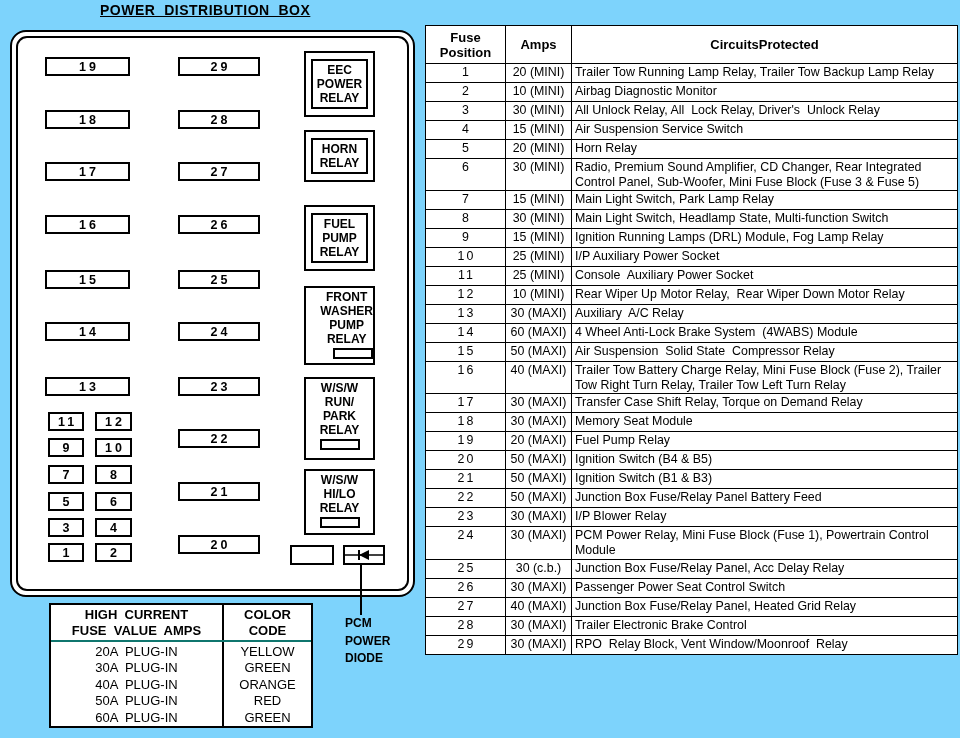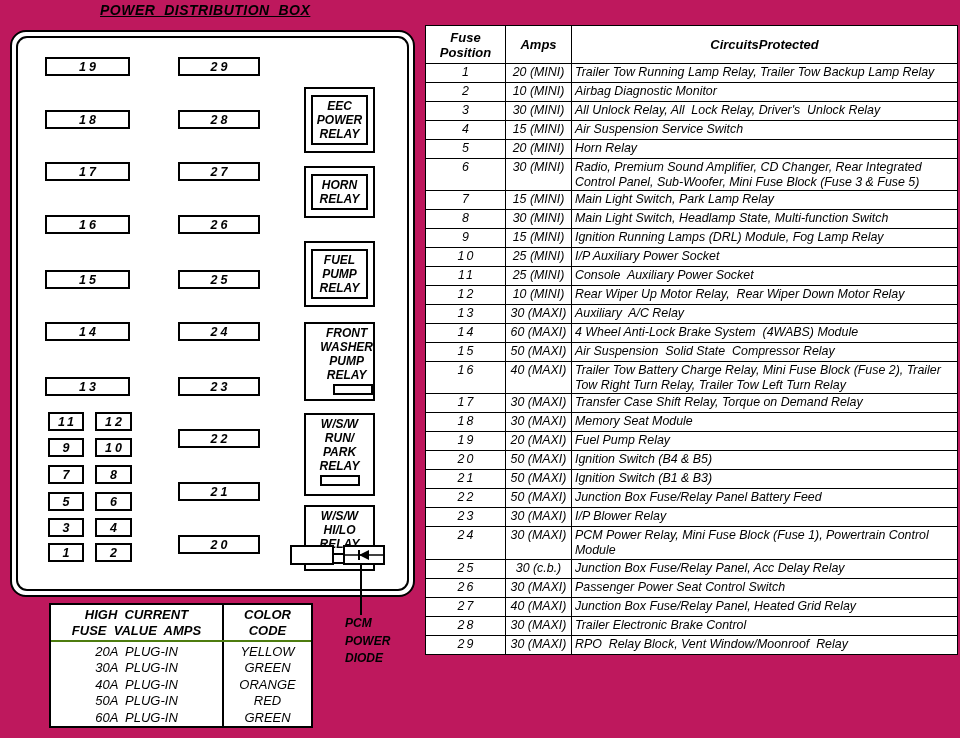--- a/index.html
+++ b/index.html
@@ -2,21 +2,21 @@
 <html><head>
 <meta charset="utf-8">
 <style>
   * { margin:0; padding:0; box-sizing:border-box; }
   html,body { background:#fff; }
   body {
     width:960px; height:738px;
     font-family:"Liberation Sans","DejaVu Sans",sans-serif;
     color:#000;
   }
-  #stage { position:relative; width:960px; height:738px; background:#be185d; overflow:hidden;font-style:italic; }
+  #stage { position:relative; width:960px; height:738px; background:#7dd3fc; overflow:hidden; }
 
   
   .title {
     position:absolute; left:100px; top:2px;
     font-size:14px; font-weight:bold; letter-spacing:.5px;
     text-decoration:underline; white-space:pre;
   }
   .pdb {
     position:absolute; left:10px; top:30px; width:405px; height:567px;
     border:2px solid #000; border-radius:16px; background:#fff;
@@ -25,21 +25,21 @@
     position:absolute; left:4px; top:4px; right:4px; bottom:4px;
     border:2px solid #000; border-radius:11px;
   }
   .fusebox {
     position:absolute; border:2px solid #000; background:#fff;
     display:flex; align-items:center; justify-content:center;
     font-weight:bold; font-size:12.5px; letter-spacing:3px; text-indent:3px;
   }
   .relay {
     position:absolute; left:302px; width:71px;
-    border:2px solid #000; background:#fff;margin-top:36px;
+    border:2px solid #000; background:#fff;
   }
   .relay-label {
     font-weight:bold; font-size:12px; line-height:14px;
     text-align:center; white-space:pre-line;
   }
   .relay.double .relay-inner {
     position:absolute; left:5px; right:5px; top:6px; bottom:6px;
     border:2px solid #000;
     display:flex; align-items:center; justify-content:center;
   }
@@ -50,21 +50,21 @@
   .pcm-label {
     position:absolute; left:345px; top:615px;
     font-weight:bold; font-size:12px; line-height:17.5px; white-space:pre-line;
   }
 
   
   .hc-table {
     position:absolute; left:49px; top:603px; width:264px; height:125px;
     border:2px solid #000; display:flex; flex-direction:column; background:#fff;
   }
-  .hc-header { display:flex; border-bottom:2px solid #4d7c0f; height:37px; flex:none; }
+  .hc-header { display:flex; border-bottom:2px solid #0f766e; height:37px; flex:none; }
   .hc-cell {
     display:flex; align-items:center; justify-content:center; text-align:center;
     font-size:13px; line-height:16px; white-space:pre;
   }
   .hc-header .hc-cell { font-weight:bold; }
   .hc-col-left { width:171px; flex:none; }
   .hc-col-right { flex:1; border-left:2px solid #000; }
   .hc-body { display:flex; flex:1; }
   .hc-body .hc-col {
     display:flex; flex-direction:column; justify-content:space-evenly; align-items:center;

